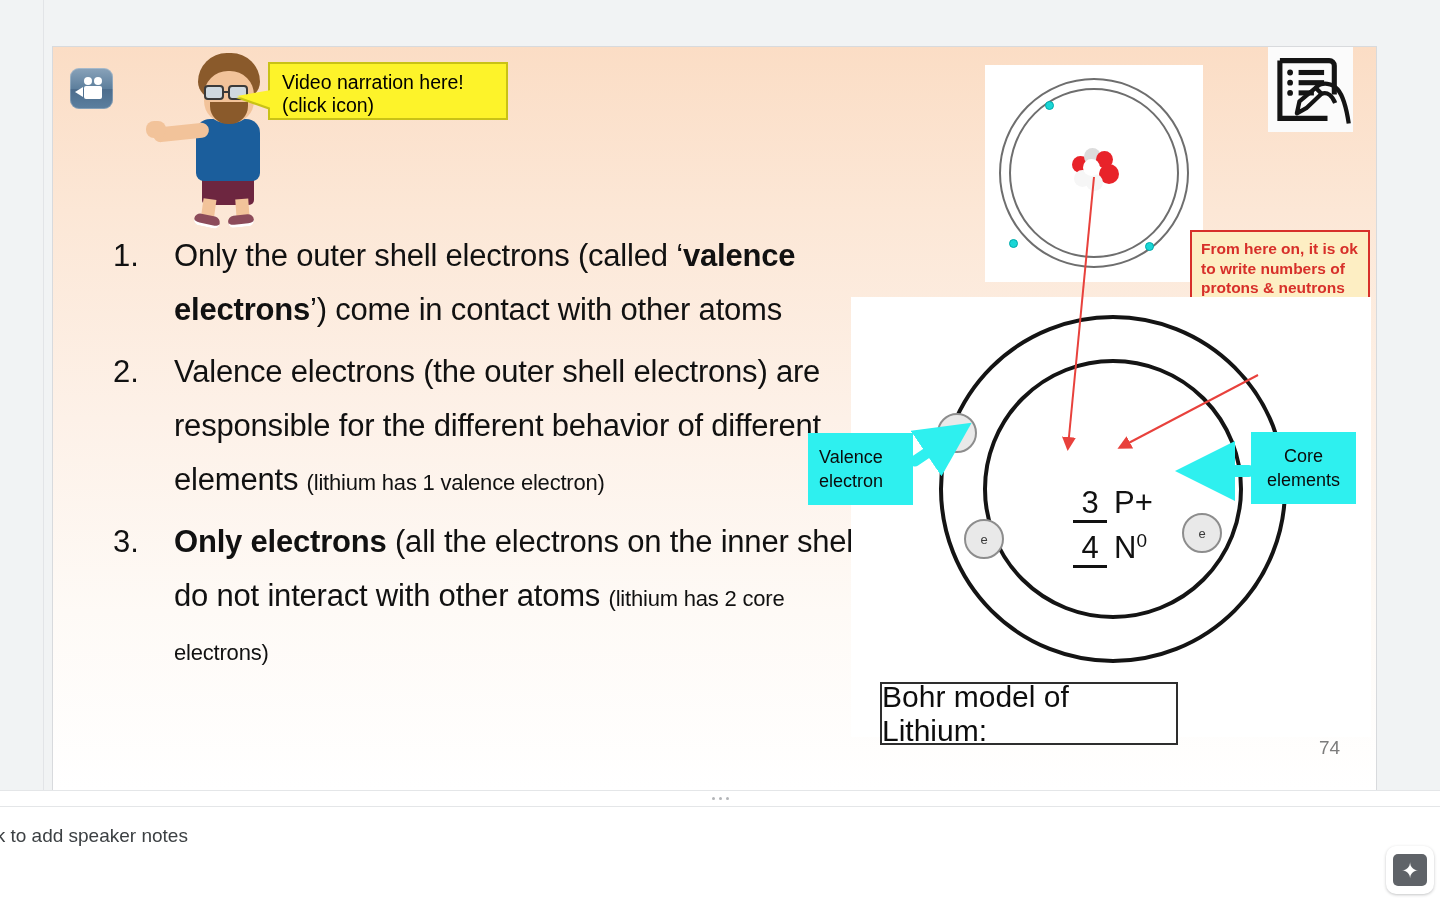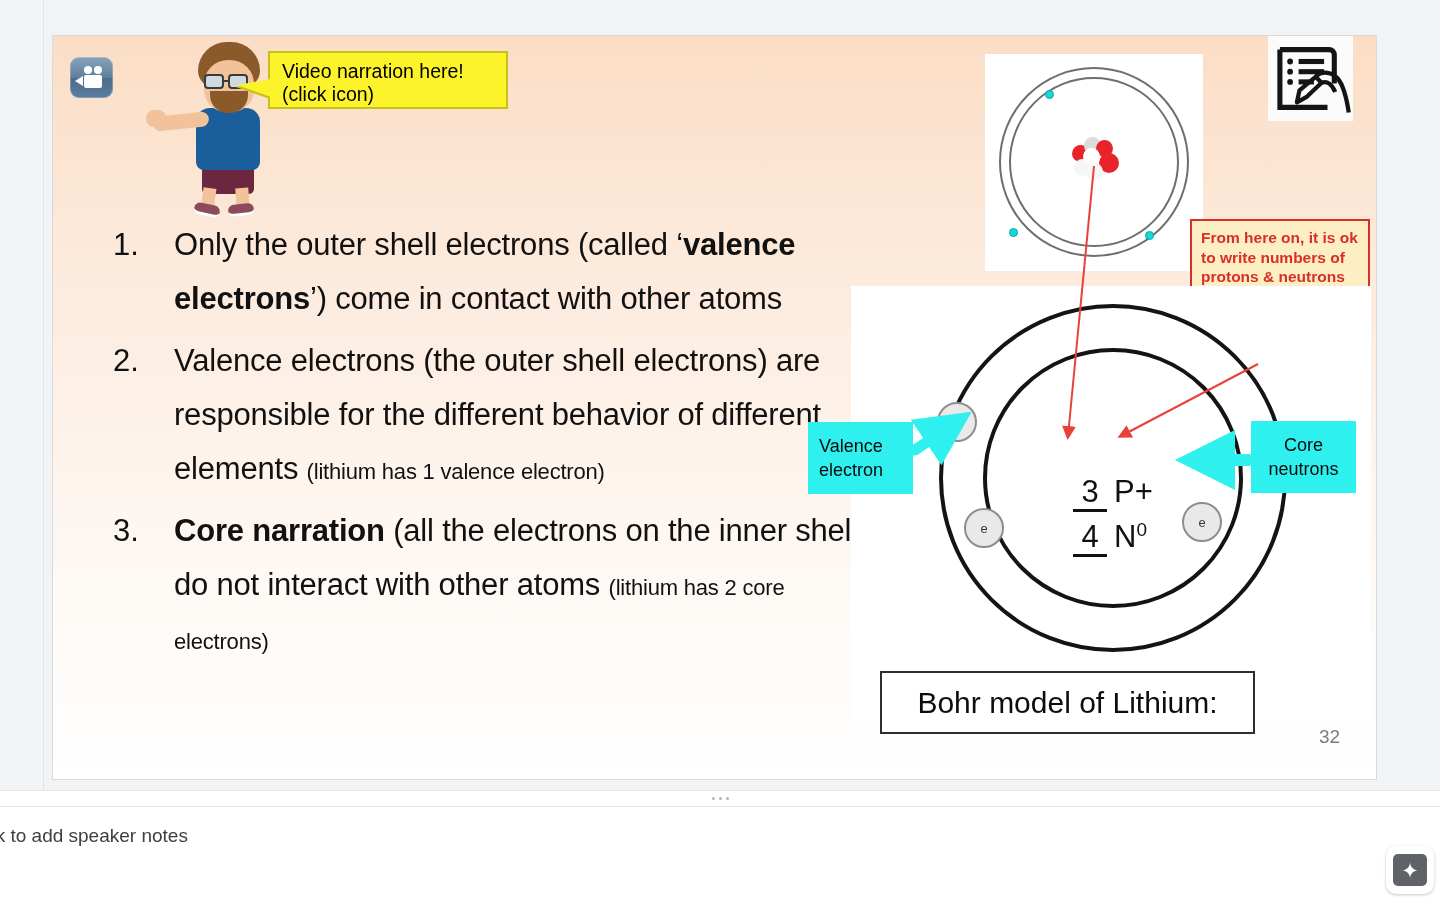--- a/index.html
+++ b/index.html
@@ -20,21 +20,21 @@
   }
 
   
   #left-gutter {
     position: absolute; left: 0; top: 0; width: 44px; height: 790px;
     background: #f1f3f4; border-right: 1px solid #e2e4e7;
   }
 
   
   #slide {
-    position: absolute; left: 52px; top: 35px;
+    position: absolute; left: 52px; top: 46px;
     width: 1325px; height: 745px;
     background: linear-gradient(to bottom, #fbddc5 0%, #fce7d6 22%, #fdf1e8 50%, #fefaf6 76%, #ffffff 100%);
     border: 1px solid #d8dadd;
     overflow: hidden;
   }
 
   
   .video-icon {
     position: absolute; left: 17px; top: 21px; width: 43px; height: 41px;
     border-radius: 9px;
@@ -216,21 +216,21 @@
   .cyan-box {
     position: absolute; background: #2ef0ef;
     font-size: 18px; color: #0b0b0b; line-height: 1.36;
     display: flex; flex-direction: column; justify-content: center;
   }
   #cyan-valence { left: 755px; top: 386px; width: 105px; height: 72px; padding-left: 11px; }
   #cyan-core    { left: 1198px; top: 385px; width: 105px; height: 72px; text-align: center; }
 
   
   .caption-box {
-    position: absolute; left: 827px; top: 635px; width: 375px; height: 63px;
+    position: absolute; left: 827px; top: 635px; width: 298px; height: 63px;
     background: #ffffff; border: 2px solid #2e2e2e;
     display: flex; align-items: center; justify-content: center;
     font-size: 30px; color: #0d0d0d;
   }
 
   
   .page-num {
     position: absolute; left: 1266px; top: 690px;
     font-size: 19px; color: #7c7c7c;
   }
@@ -333,21 +333,21 @@
           <div class="txt"><span>Only the outer shell electrons (called ‘</span><b>valence electrons</b><span>’) come in contact with other atoms</span></div>
         </div>
 
         <div class="li">
           <div class="num">2.</div>
           <div class="txt"><span>Valence electrons (the outer shell electrons) are responsible for the different behavior of different elements </span><span class="small">(lithium has 1 valence electron)</span></div>
         </div>
 
         <div class="li">
           <div class="num">3.</div>
-          <div class="txt"><b>Core narration</b><span> (all the electrons on the inner shell) do not interact with other atoms </span><span class="small">(lithium has 2 core electrons)</span></div>
+          <div class="txt"><b>Only electrons</b><span> (all the electrons on the inner shell) do not interact with other atoms </span><span class="small">(lithium has 2 core electrons)</span></div>
         </div>
 
       </div>
 
       <div class="atom-small">
         <div class="ring-outer"></div>
         <div class="ring-inner"></div>
         <div class="nuc">
           <span style="left:2px;  top:8px;  background:#e8232a;"></span>
           <span style="left:14px; top:0px;  background:#dcdcdc;"></span>
@@ -386,28 +386,28 @@
         <div class="row" style="margin-top:8px;">
           <span class="numpart second">4</span>
           <span class="sym"><span>N</span><sup>0</sup></span>
         </div>
       </div>
 
       <div class="cyan-box" id="cyan-valence">
         <span>Valence electron</span>
       </div>
       <div class="cyan-box" id="cyan-core">
-        <span>Core neutrons</span>
+        <span>Core elements</span>
       </div>
 
       <div class="caption-box">
         <span>Bohr model of Lithium:</span>
       </div>
 
-      <div class="page-num">32</div>
+      <div class="page-num">74</div>
 
       <svg id="arrow-layer" viewBox="0 0 1325 745">
         <defs>
           <marker id="redhead" markerWidth="7" markerHeight="7" refX="5" refY="3.5" orient="auto">
             <path d="M0,0 L7,3.5 L0,7 z" fill="#e8413c"></path>
           </marker>
           <marker id="cyanhead" markerWidth="5" markerHeight="5" refX="3.5" refY="2.5" orient="auto">
             <path d="M0,0 L5,2.5 L0,5 z" fill="#2ef0ef"></path>
           </marker>
         </defs>

